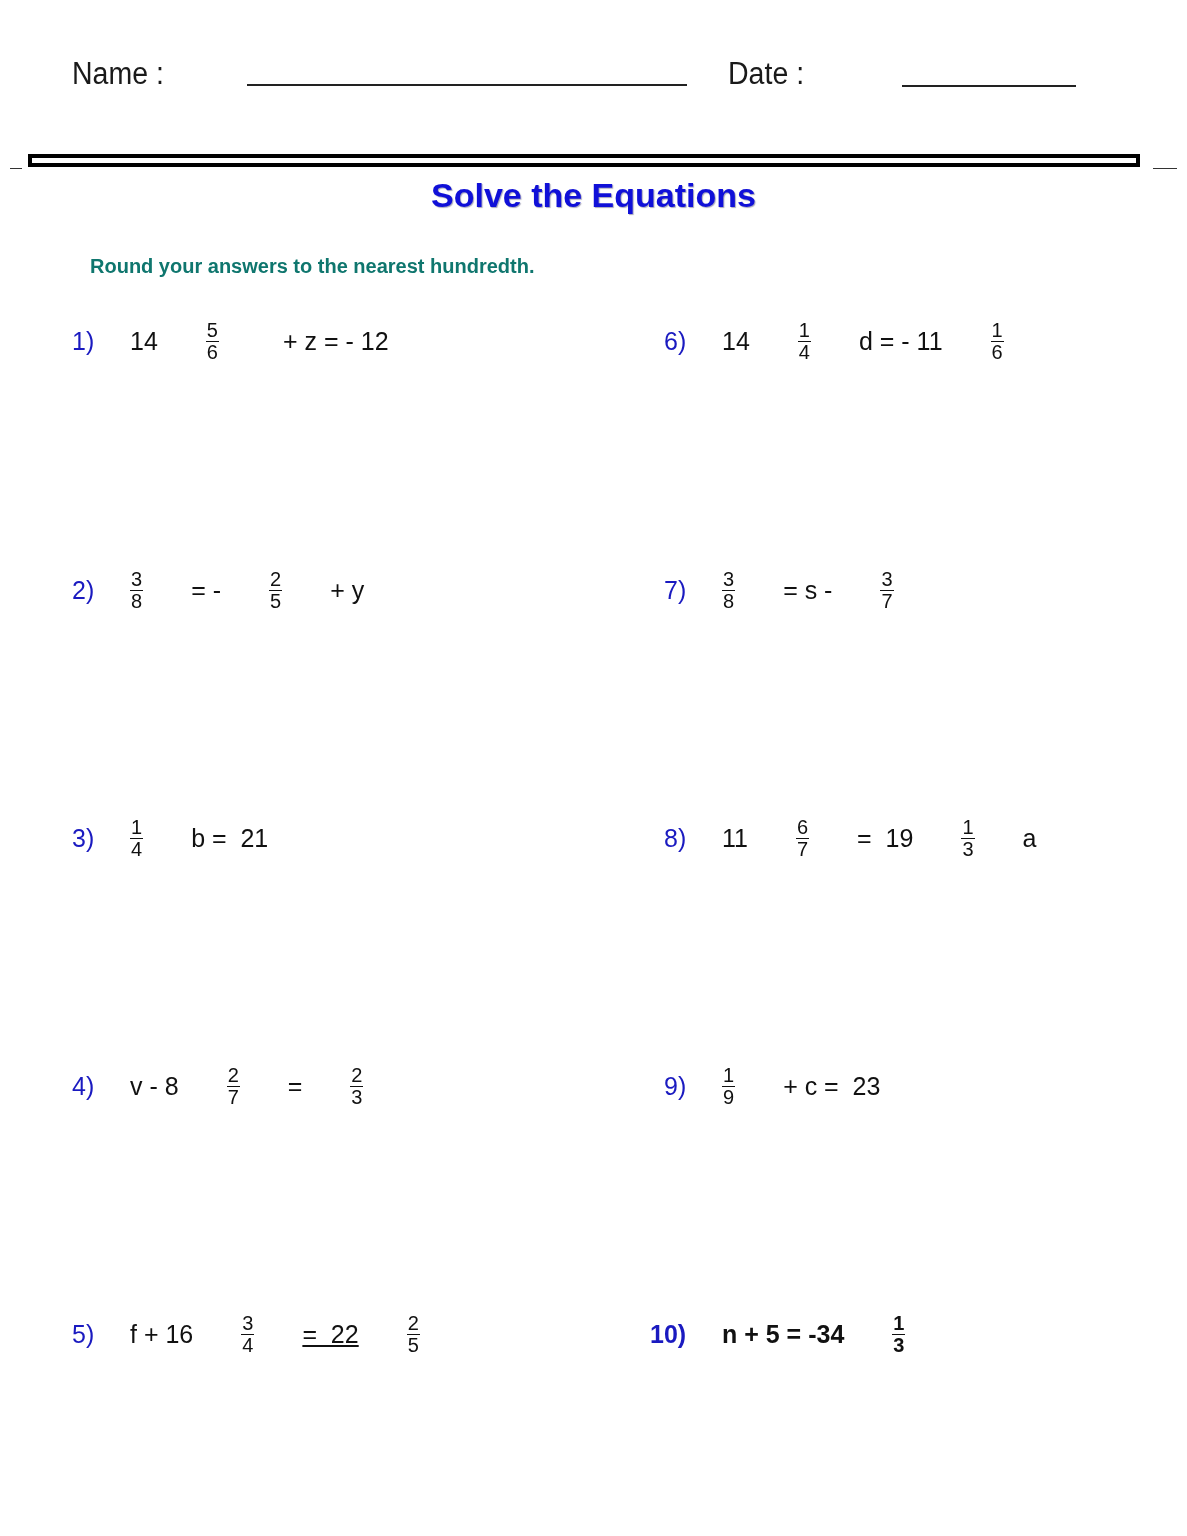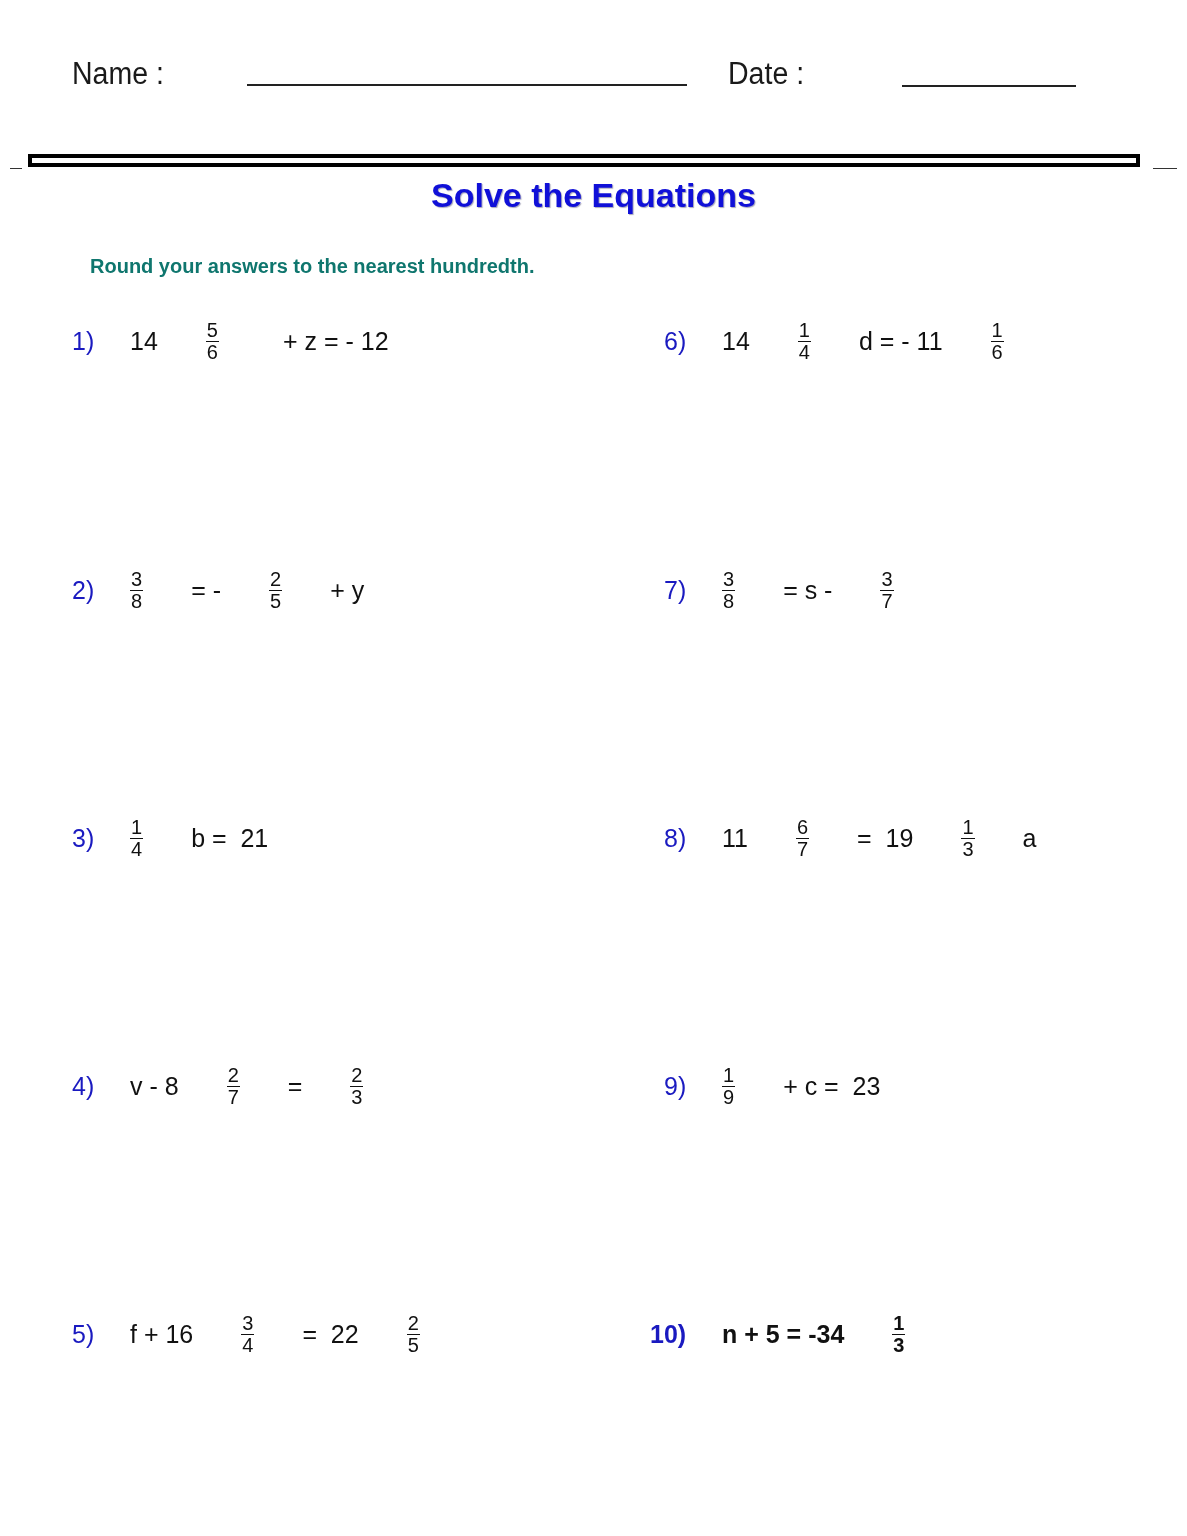--- a/index.html
+++ b/index.html
@@ -84,21 +84,21 @@
       <span class="frac"><span class="num">2</span><span class="den">7</span></span>
       <span style="margin: 0px 4px;">=</span>
       <span class="frac"><span class="num">2</span><span class="den">3</span></span>
     </span>
   </div>
 <div class="problem" style="left:72px; top:1304px;">
     <span class="pnum" style="width: 54px;">5)</span>
     <span class="expr">
       <span style="margin: 0px 4px;">f + 16</span>
       <span class="frac"><span class="num">3</span><span class="den">4</span></span>
-      <span style="margin: 4px 4px;">=  22</span>
+      <span style="margin: 4px 4px; text-decoration: underline;">=  22</span>
       <span class="frac"><span class="num">2</span><span class="den">5</span></span>
     </span>
   </div>
 
 <div class="problem" style="left:664px; top:311px;">
     <span class="pnum" style="width: 54px;">6)</span>
     <span class="expr">
       <span style="margin: 0px 4px;">14</span>
       <span class="frac"><span class="num">1</span><span class="den">4</span></span>
       <span style="margin: 0px 4px;">d = - 11</span>

